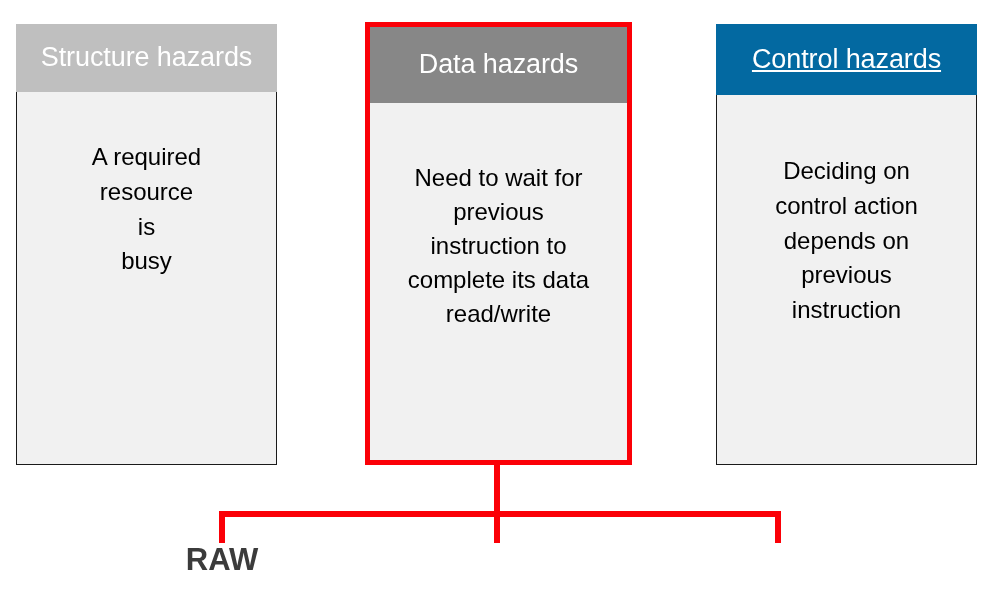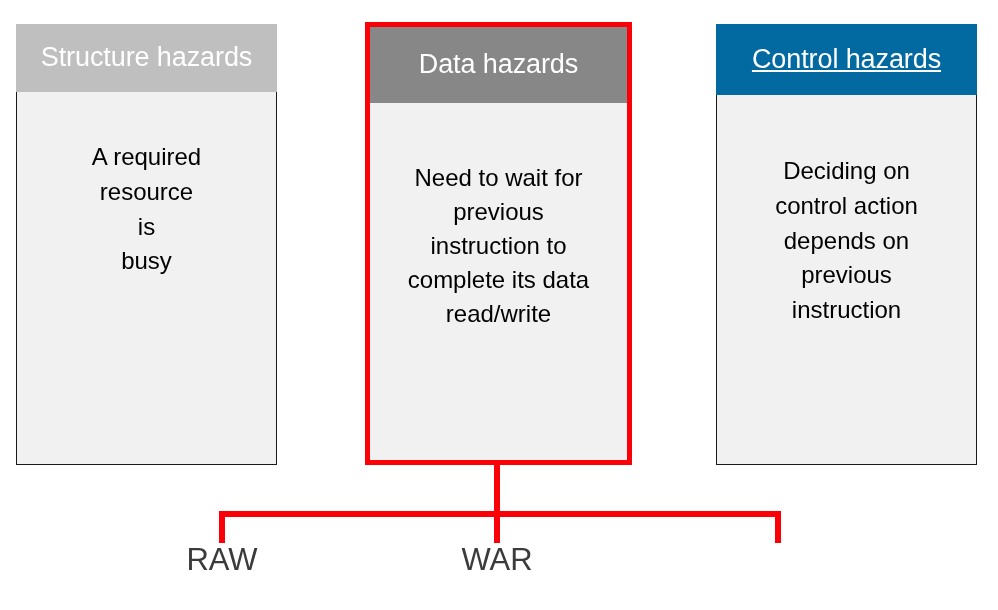--- a/index.html
+++ b/index.html
@@ -143,21 +143,21 @@
     left: 775px;
     top: 511px;
     width: 6px;
     height: 32px;
   }
 
   
   .leaf-label {
     position: absolute;
     font-size: 31px;
-    font-weight: normal;
+    font-weight: bold;
     color: #3b3b3b;
     text-align: center;
     white-space: nowrap;
     transform: translateX(-50%);
   }
   #leaf-raw  { left: 222px; top: 542px; }
   #leaf-war  { left: 497px; top: 542px; }
   #leaf-waw  { left: 778px; top: 542px; }
 </style>
 </head>
@@ -196,15 +196,14 @@
 instruction</div>
     </div>
   </div>
 
   <div class="conn" id="conn-stem"></div>
   <div class="conn" id="conn-bar"></div>
   <div class="conn" id="conn-stub-left"></div>
   <div class="conn" id="conn-stub-right"></div>
 
   <div class="leaf-label" id="leaf-raw">RAW</div>
-  <div class="leaf-label" id="leaf-war">WAR</div>
 
 </div>
 
 </body></html>

